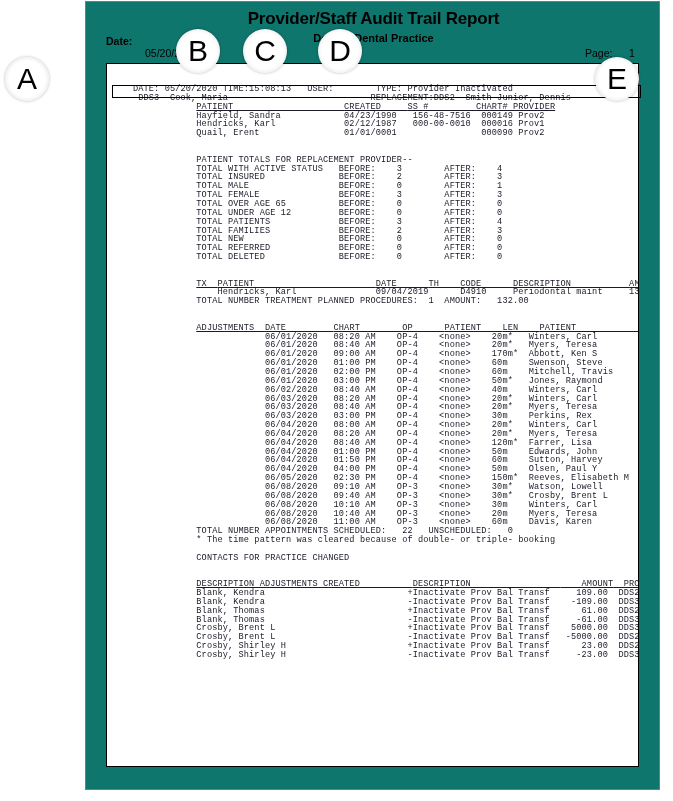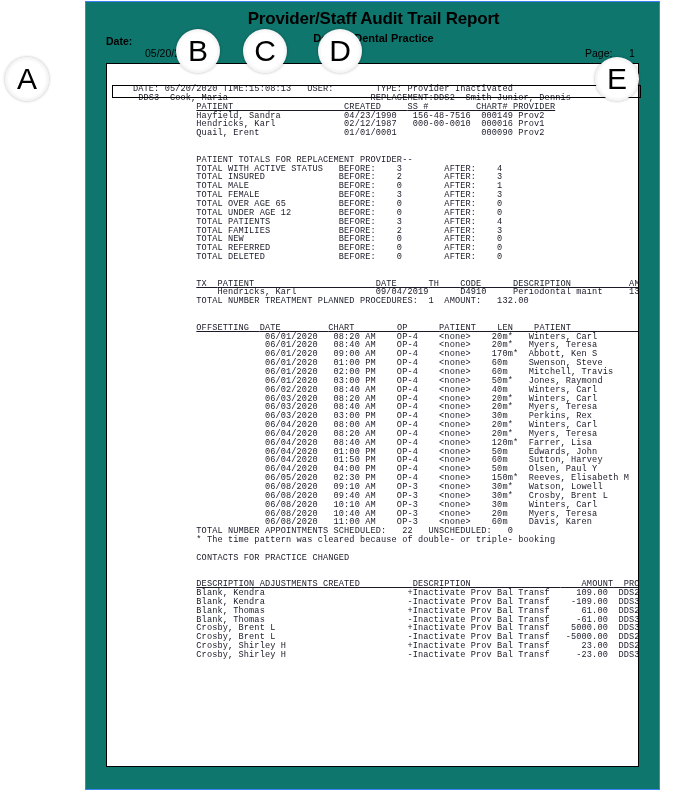--- a/index.html
+++ b/index.html
@@ -141,21 +141,21 @@
             TOTAL NEW                  BEFORE:    0        AFTER:    0
             TOTAL REFERRED             BEFORE:    0        AFTER:    0
             TOTAL DELETED              BEFORE:    0        AFTER:    0
 
 
             <u>TX  </u><u>PATIENT                       </u><u>DATE      </u><u>TH    </u><u>CODE      </u><u>DESCRIPTION           </u><u>AMOUNT</u>
                 Hendricks, Karl               09/04/2019      D4910     Periodontal maint     132.00
             TOTAL NUMBER TREATMENT PLANNED PROCEDURES:  1  AMOUNT:   132.00
 
 
-            <u>OFFSETTING  </u><u>DATE         </u><u>CHART        </u><u>OP      </u><u>PATIENT    </u><u>LEN    </u><u>PATIENT             </u>
+            <u>ADJUSTMENTS  </u><u>DATE         </u><u>CHART        </u><u>OP      </u><u>PATIENT    </u><u>LEN    </u><u>PATIENT             </u>
                          06/01/2020   08:20 AM    OP-4    &lt;none&gt;    20m*   Winters, Carl
                          06/01/2020   08:40 AM    OP-4    &lt;none&gt;    20m*   Myers, Teresa
                          06/01/2020   09:00 AM    OP-4    &lt;none&gt;    170m*  Abbott, Ken S
                          06/01/2020   01:00 PM    OP-4    &lt;none&gt;    60m    Swenson, Steve
                          06/01/2020   02:00 PM    OP-4    &lt;none&gt;    60m    Mitchell, Travis
                          06/01/2020   03:00 PM    OP-4    &lt;none&gt;    50m*   Jones, Raymond
                          06/02/2020   08:40 AM    OP-4    &lt;none&gt;    40m    Winters, Carl
                          06/03/2020   08:20 AM    OP-4    &lt;none&gt;    20m*   Winters, Carl
                          06/03/2020   08:40 AM    OP-4    &lt;none&gt;    20m*   Myers, Teresa
                          06/03/2020   03:00 PM    OP-4    &lt;none&gt;    30m    Perkins, Rex

